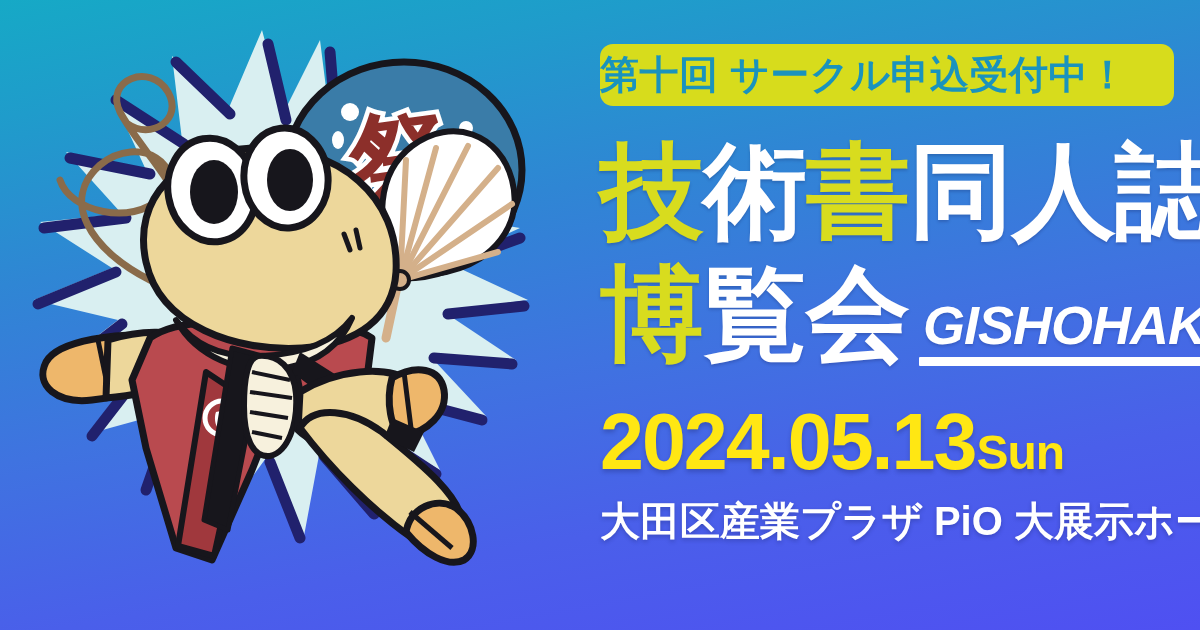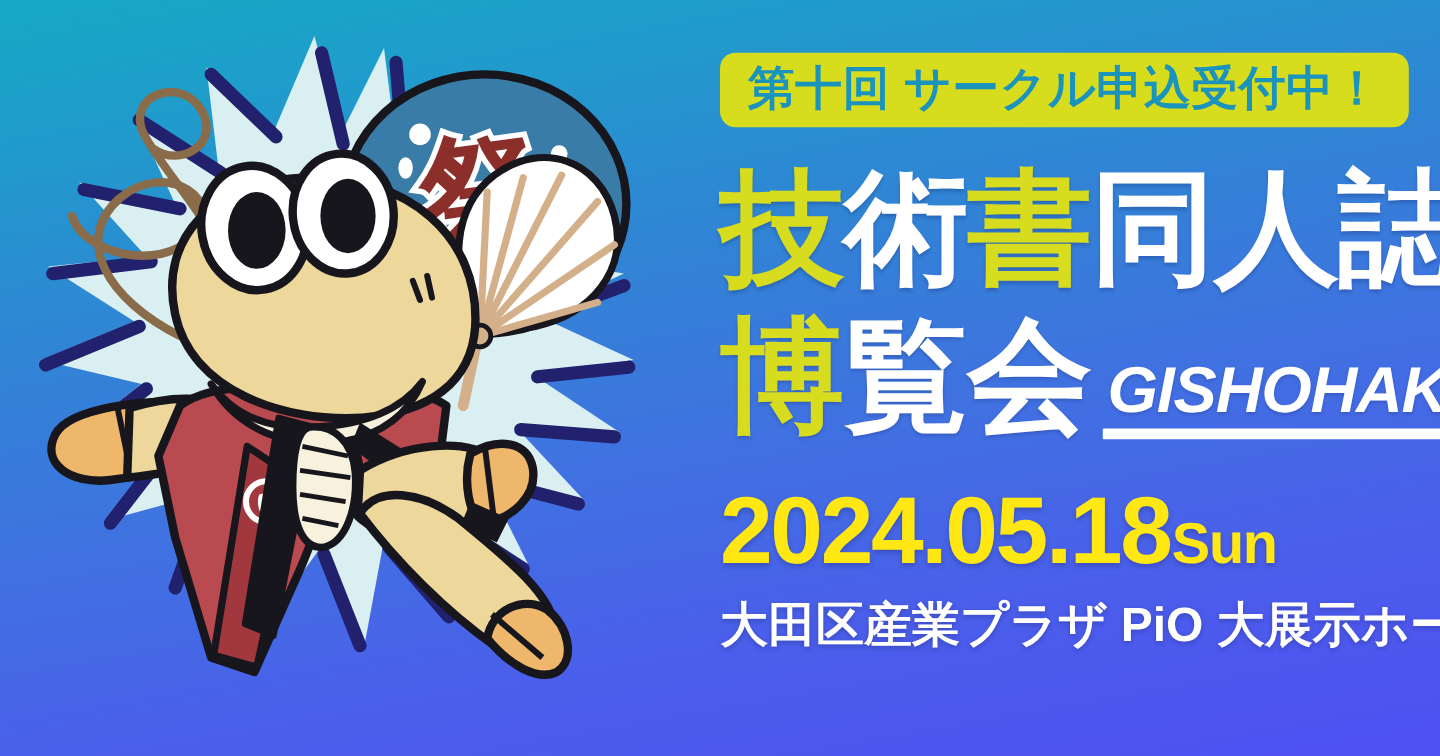--- a/index.html
+++ b/index.html
@@ -22,21 +22,21 @@
 
   
   .right{
     position:absolute;left:592px;top:0;width:608px;height:630px;
   }
   .badge{
     position:absolute;left:8px;top:44px;
     width:574px;height:62px;
     background:#d7dc1c;
     border-radius:13px;
-    display:flex;align-items:center;justify-content:center;
+    display:flex;align-items:center;
   }
   .badge span{
     color:#1a93bd;
     font-size:39px;
     font-weight:bold;
     letter-spacing:0.5px;
     line-height:1;
     white-space:nowrap;
     transform:translateY(-1px);
   }
@@ -278,20 +278,20 @@
       <span class="kanji k-y">博</span>
       <span class="kanji k-w">覧</span>
       <span class="kanji k-w">会</span>
       <span class="romaji-wrap">
         <span class="romaji">GISHOHAKU</span>
         <span class="rule"></span>
       </span>
     </div>
 
     <div class="date">
-      <span class="num">2024.05.18</span>
+      <span class="num">2024.05.13</span>
       <span class="dow">Sun</span>
     </div>
 
     <div class="venue">大田区産業プラザ PiO 大展示ホール</div>
 
   </div>
 </div>
 
 </body></html>

